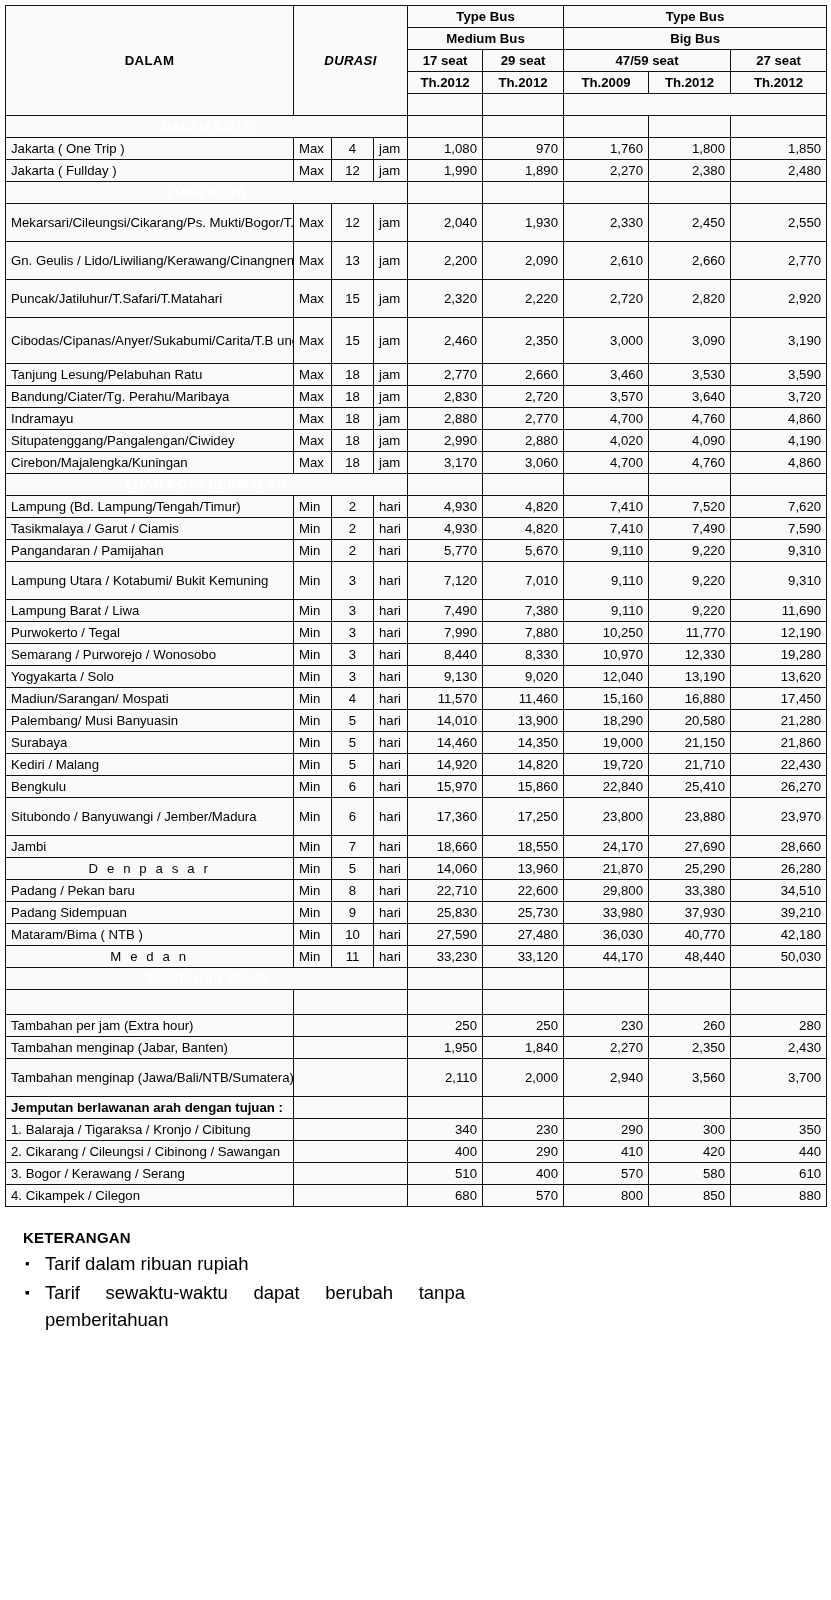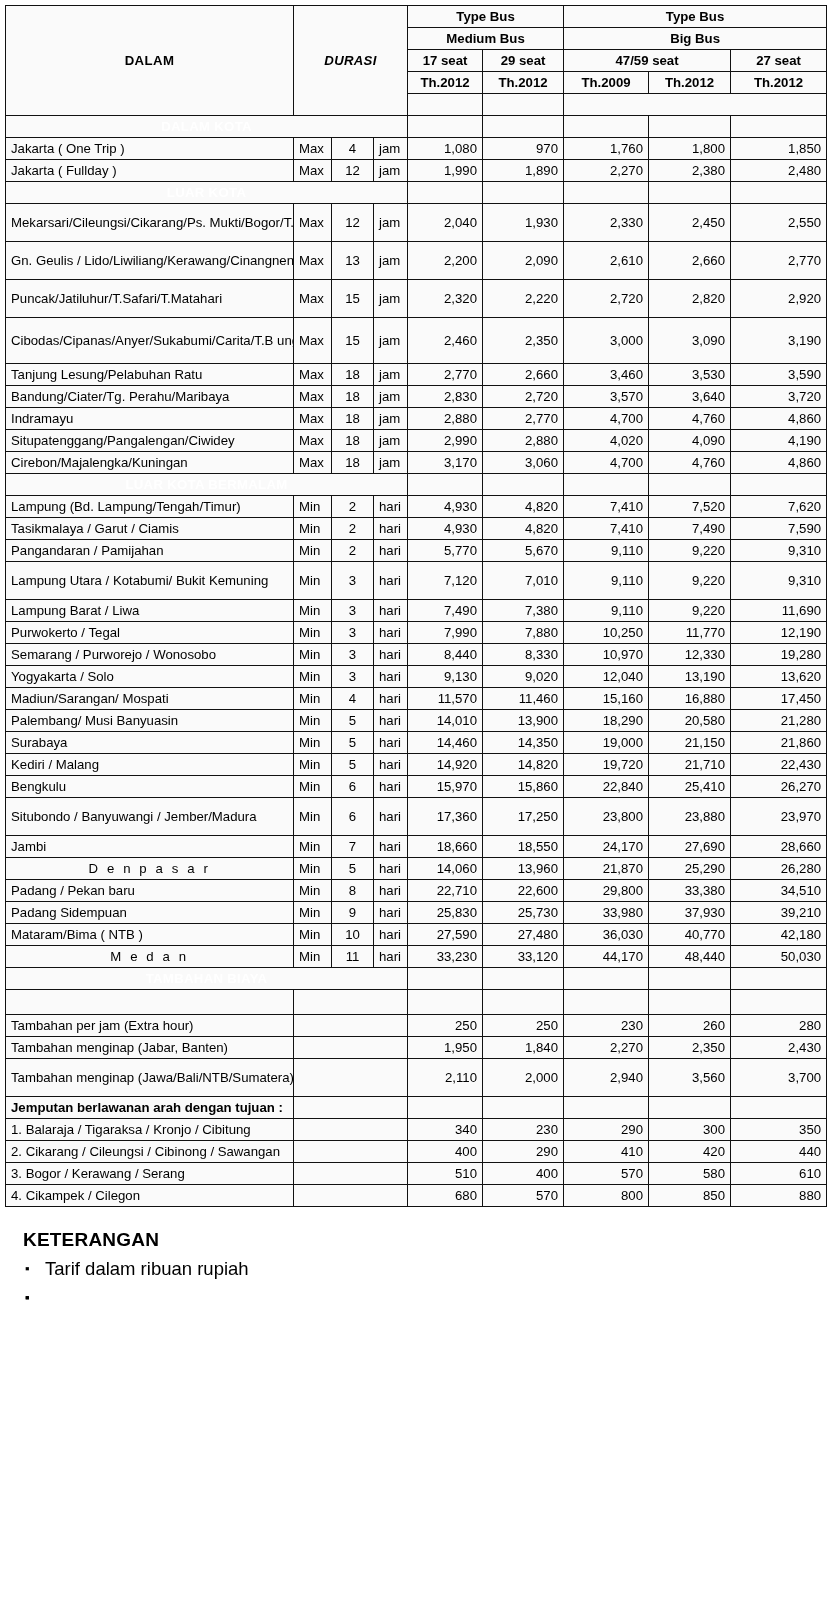--- a/index.html
+++ b/index.html
@@ -97,21 +97,21 @@
   tr.tall td { height: 38px; }
   tr.tall2 td { height: 46px; }
   tr.emptyrow td { height: 25px; }
 
   
   #notes {
     margin: 22px 0 0 18px;
     width: 600px;
   }
   #notes .ket {
-    font-size: 19px;
+    font-size: 15px;
     font-weight: bold;
     letter-spacing: .2px;
     margin-bottom: 5px;
   }
   #notes ul {
     list-style: none;
     margin: 0;
     padding: 0;
   }
   #notes li {
@@ -644,17 +644,19 @@
       </tbody>
   </table>
 
   <div id="notes">
     <div class="ket">KETERANGAN</div>
     <ul id="notes-list">
         <li><span class="bullet">▪</span><span class="txt">Tarif dalam ribuan rupiah</span></li>
         <li><span class="bullet">▪</span></li>
         <li class="justify">
           <span class="bullet">▪</span>
+          <span class="txt">Tarif sewaktu-waktu dapat berubah tanpa</span>
+          <span class="txt2">pemberitahuan</span>
         </li>
       </ul>
   </div>
 
 </div>
 
 </body></html>

